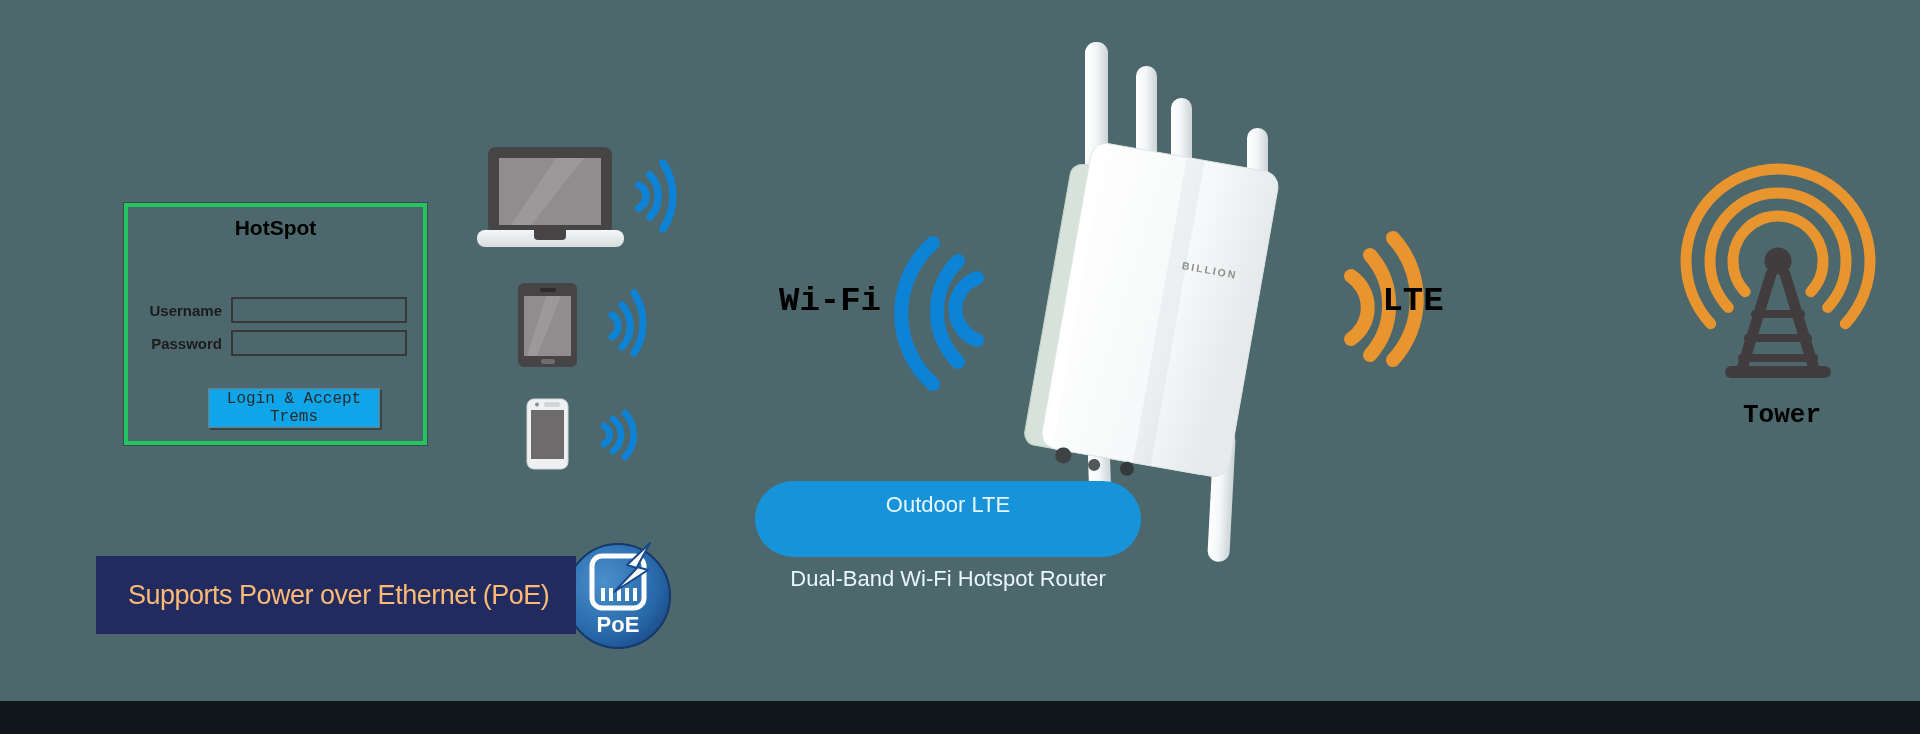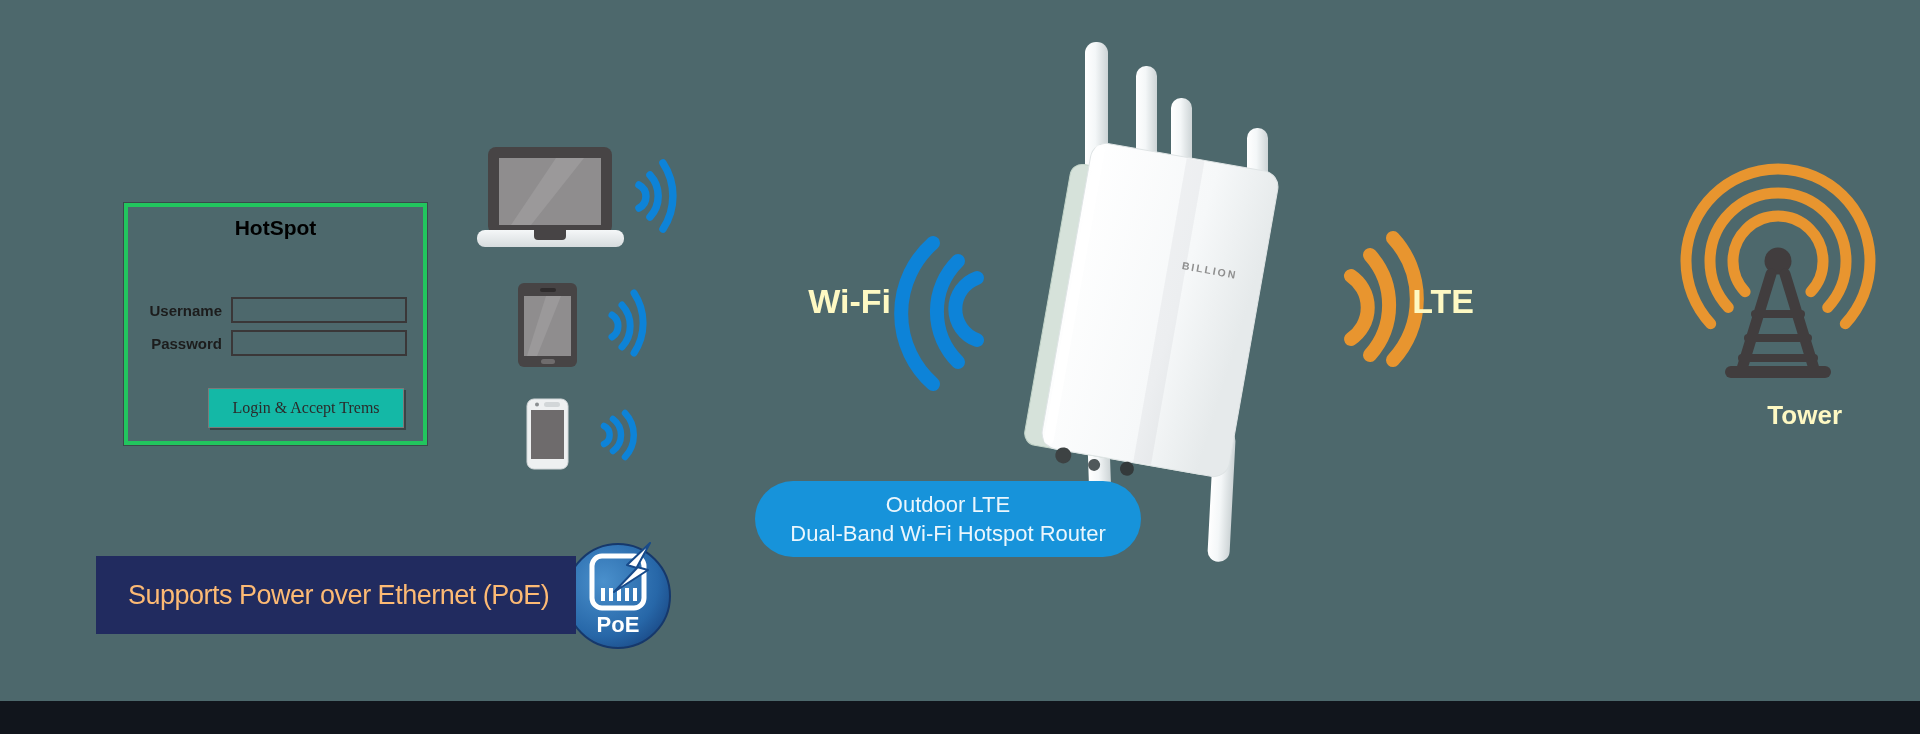--- a/index.html
+++ b/index.html
@@ -23,41 +23,41 @@
   .login-subtitle{position:absolute;top:34px;left:0;width:100%;text-align:center;
     font-size:21px;font-weight:bold;line-height:26px;}
   .login-row{position:absolute;left:0;width:100%;height:28px;}
   .row-username{top:90px;}
   .row-password{top:123px;}
   .login-label{position:absolute;left:0;top:0;width:94px;text-align:right;
     font-size:15px;font-weight:bold;line-height:28px;color:#1c1c1c;}
   .login-input{position:absolute;left:103px;top:0;width:164px;height:22px;
     background:transparent;border:2px solid #3a3738;border-radius:0;
     font-size:14px;color:#111;padding:0 4px;outline:none;}
-  .login-btn{position:absolute;left:80px;top:181px;width:196px;height:40px;
-    background:#14b8a6;border:1px solid #7a7a7a;
+  .login-btn{position:absolute;left:80px;top:181px;width:172px;height:40px;
+    background:#0ea5e9;border:1px solid #7a7a7a;
     box-shadow:2px 2px 0 rgba(45,45,45,.6);
-    font-family:Liberation Serif, serif;
+    font-family:Liberation Mono, monospace;
     font-size:16px;color:#2b2b2b;cursor:pointer;}
   
-  .big-label{color:#fef9c3;font-weight:bold;text-align:right;}
+  .big-label{color:#000000;font-weight:bold;text-align:center;font-family:Liberation Mono, monospace;}
   .wifi-label{left:769px;top:282px;width:122px;font-size:34px;}
   .lte-label{left:1352px;top:282px;width:122px;font-size:34px;}
   .tower-label{left:1722px;top:400px;width:120px;font-size:26px;}
   
   .poe-banner{left:96px;top:556px;width:480px;height:78px;background:#212b5f;}
   .poe-banner-text{position:absolute;left:32px;top:0;height:78px;display:flex;align-items:center;
     color:#fdba74;font-size:27px;letter-spacing:-0.5px;white-space:nowrap;}
   .poe-badge-label{left:566px;top:612px;width:104px;text-align:center;
     color:#ffffff;font-size:22px;font-weight:bold;}
   
   .product-pill{left:755px;top:481px;width:386px;height:76px;border-radius:38px;
     background:#1793da;display:flex;flex-direction:column;justify-content:center;
     text-align:center;color:#eaf6fd;}
-  .pill-line{font-size:22px;line-height:29px;}
+  .pill-line{font-size:22px;line-height:29px;margin-top:45px;}
   
   .bottom-bar{left:0;top:701px;width:1920px;height:33px;background:#11151c;}
 </style>
 </head>
 <body>
 
 <div class="stage">
 
   <svg class="abs" style="left:0;top:0" width="1920" height="734" viewBox="0 0 1920 734">
     <defs>

